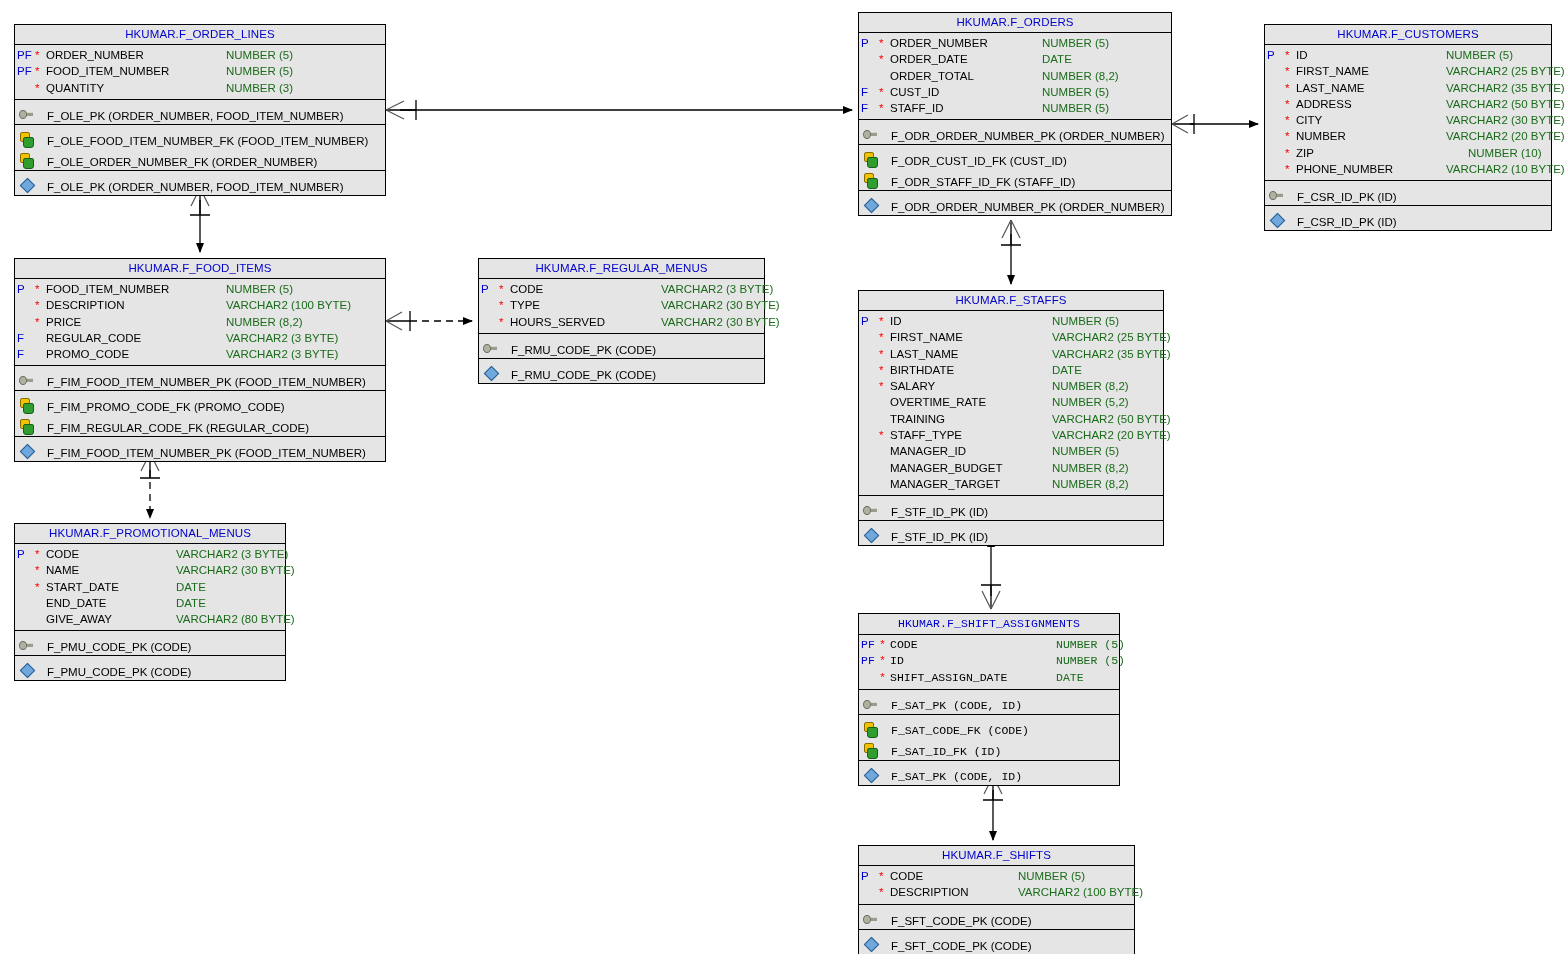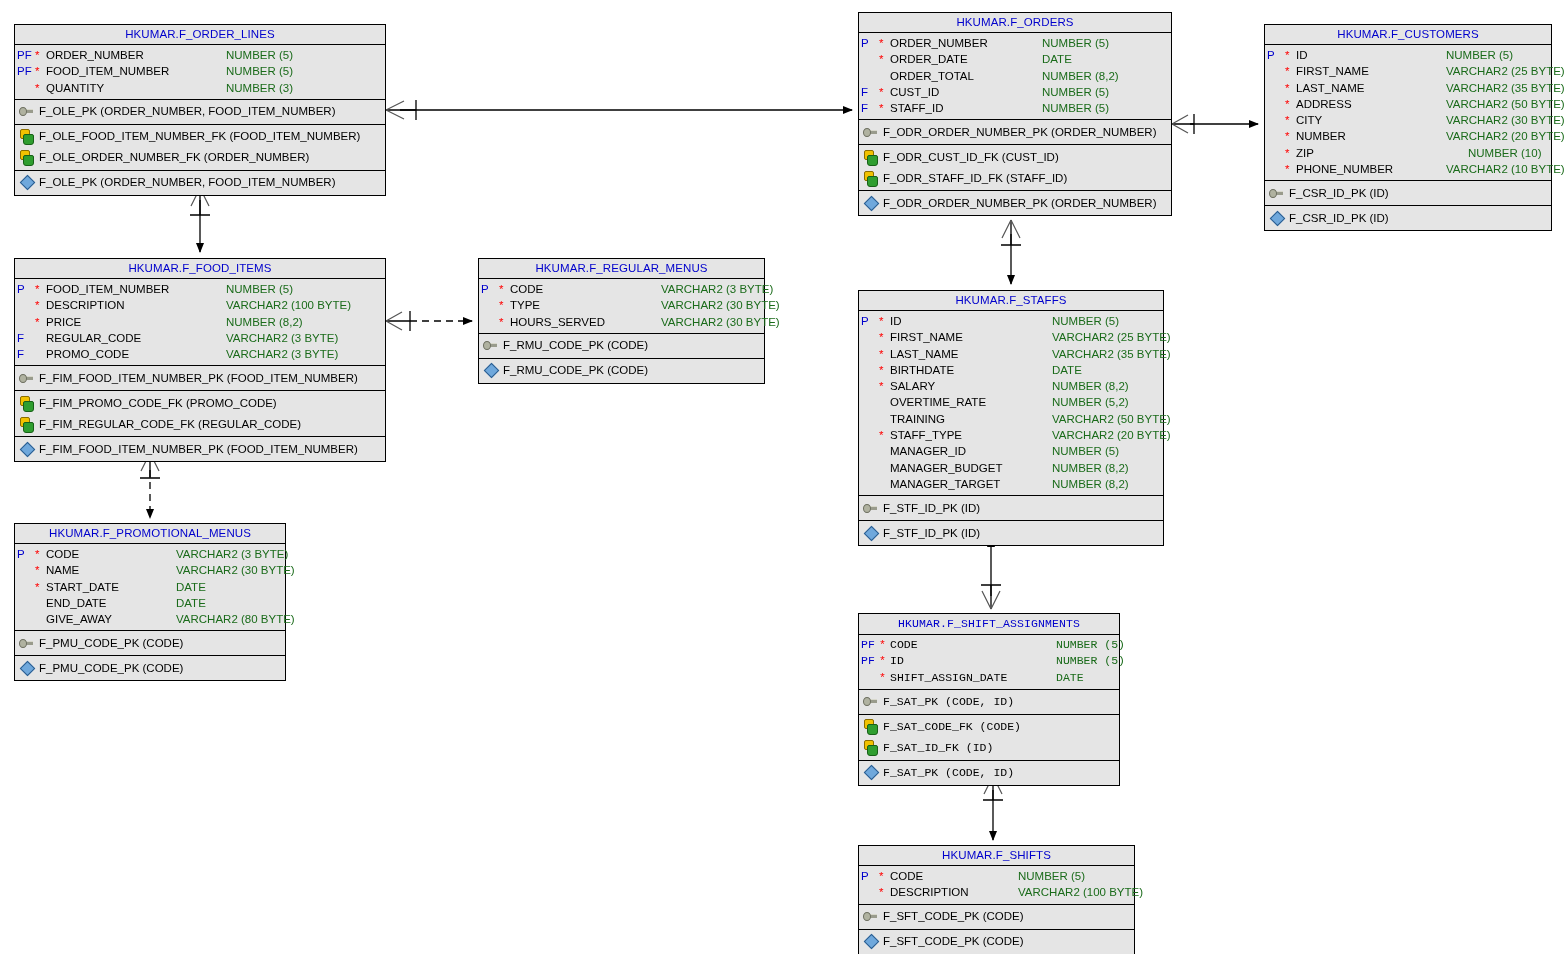--- a/index.html
+++ b/index.html
@@ -74,24 +74,25 @@
     position: relative;
     width: 100%;
   }
   .cons-section {
     border-bottom: 1px solid #000000;
     padding: 1px 0 2px 0;
   }
   .cons-section.last { border-bottom: none; }
   .cons-row {
     display: flex;
-    align-items: center;
+    align-items: flex-end;
     height: 21px;
     padding-left: 4px;
     white-space: nowrap;
+    gap: 8px;
   }
   .cons-label {
     font-size: 11.5px;
     color: #000000;
     padding-left: 4px;
   }
   .ico {
     flex: 0 0 16px;
     width: 16px;
     height: 16px;

